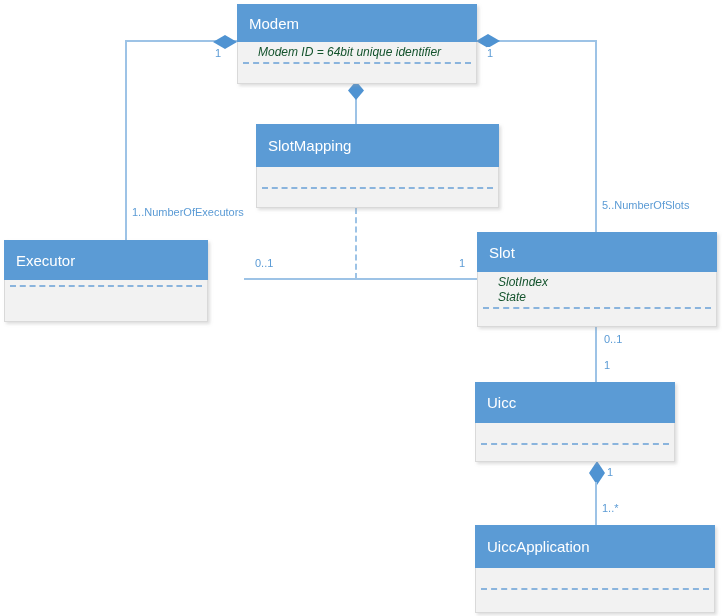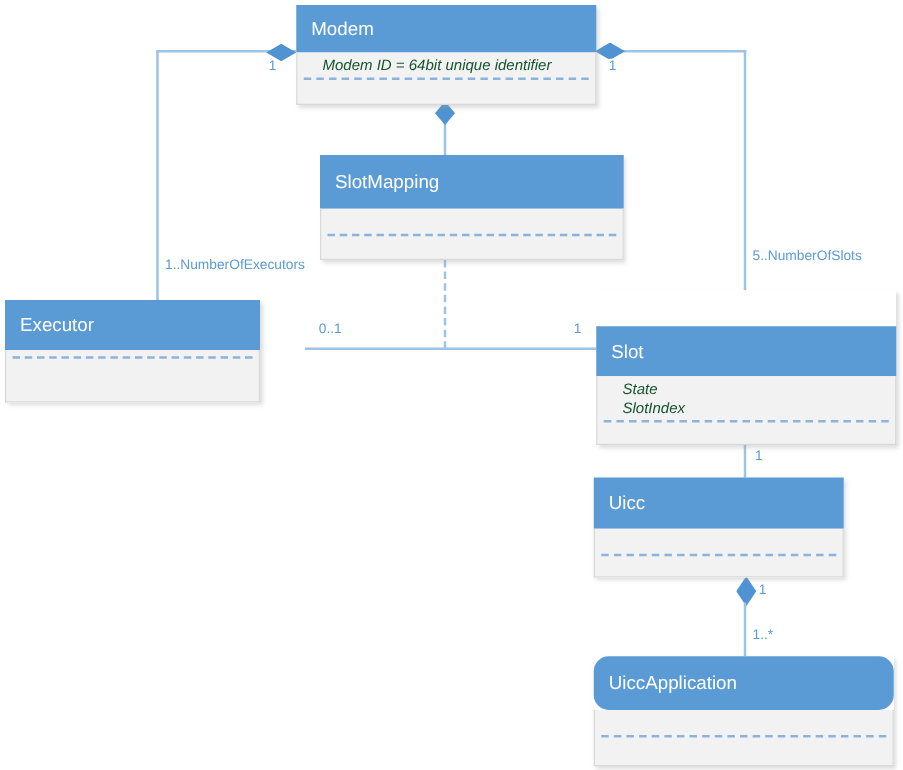--- a/index.html
+++ b/index.html
@@ -128,35 +128,35 @@
   </div>
 
   <div class="uml-class" style="left:4px; top:240px; width:204px;">
     <div class="uml-header" style="height:40px;">Executor</div>
     <div class="uml-body" style="height:42px;">
       <div class="uml-sep"></div>
     </div>
   </div>
 
   <div class="uml-class" style="left:477px; top:232px; width:240px;">
-    <div class="uml-header" style="height:40px;margin-top:29px;">Slot</div>
+    <div class="uml-header" style="height:40px;">Slot</div>
     <div class="uml-body" style="height:55px;">
+      <div class="uml-attr">SlotIndex</div>
       <div class="uml-attr">State</div>
-      <div class="uml-attr">SlotIndex</div>
       <div class="uml-sep"></div>
     </div>
   </div>
 
   <div class="uml-class" style="left:475px; top:382px; width:200px;">
     <div class="uml-header" style="height:41px;">Uicc</div>
     <div class="uml-body empty" style="height:39px;">
       <div class="uml-sep"></div>
     </div>
   </div>
 
   <div class="uml-class" style="left:475px; top:525px; width:240px;">
-    <div class="uml-header" style="height:43px;border-radius:12px;">UiccApplication</div>
+    <div class="uml-header" style="height:43px;">UiccApplication</div>
     <div class="uml-body empty" style="height:45px;">
       <div class="uml-sep"></div>
     </div>
   </div>
 
 </div>
 
 </body></html>

